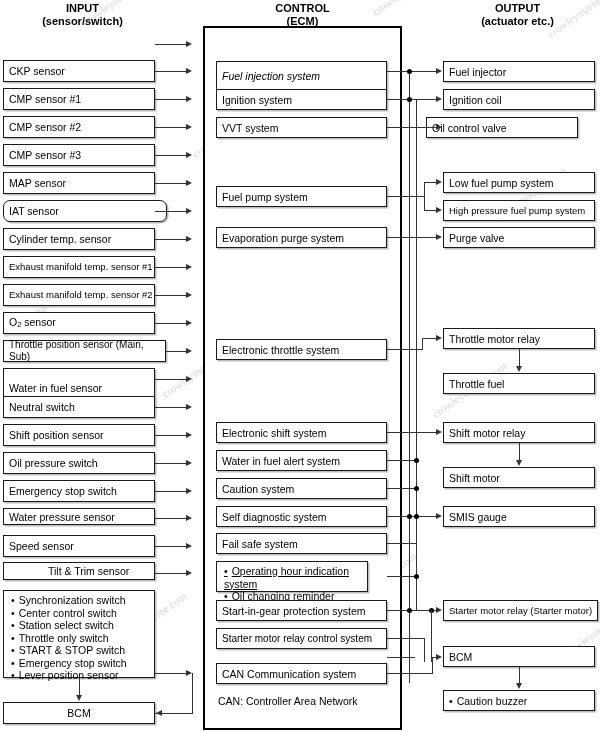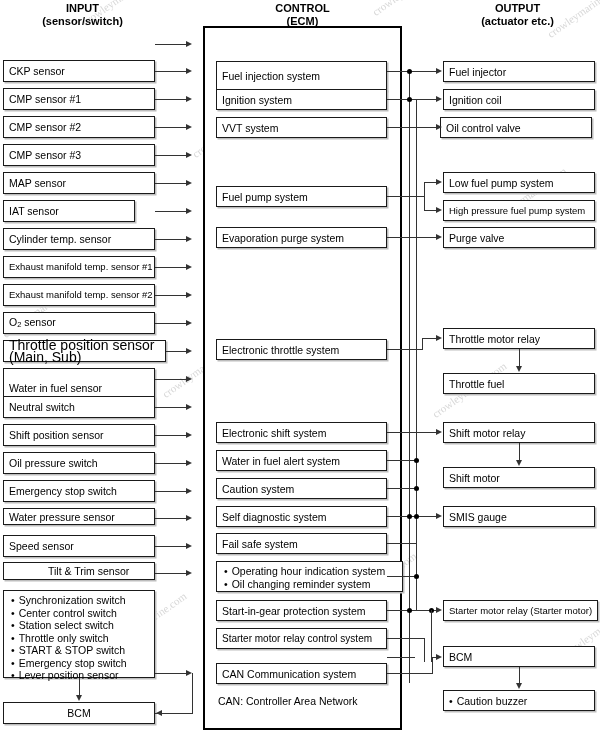--- a/index.html
+++ b/index.html
@@ -70,28 +70,28 @@
     <div>(ECM)</div>
   </div>
 
   <div id="ecm-frame" style="left:203px;top:26px;width:199px;height:704px;"></div>
 
   <div class="box" style="left:3px;top:60px;width:152px;height:22px;">CKP sensor</div>
   <div class="box" style="left:3px;top:88px;width:152px;height:22px;">CMP sensor #1</div>
   <div class="box" style="left:3px;top:116px;width:152px;height:22px;">CMP sensor #2</div>
   <div class="box" style="left:3px;top:144px;width:152px;height:22px;">CMP sensor #3</div>
   <div class="box" style="left:3px;top:172px;width:152px;height:22px;">MAP sensor</div>
-  <div class="box" style="left:3px;top:200px;width:132px;height:22px;">IAT sensor</div>
+  <div class="box" style="left:3px;top:200px;width:164px;height:22px;border-radius:7px;">IAT sensor</div>
   <div class="box" style="left:3px;top:228px;width:152px;height:22px;">Cylinder temp. sensor</div>
   <div class="box" style="left:3px;top:256px;width:152px;height:22px;font-size:9.5px;">Exhaust manifold temp. sensor #1</div>
   <div class="box" style="left:3px;top:284px;width:152px;height:22px;font-size:9.5px;">Exhaust manifold temp. sensor #2</div>
   <div class="box" style="left:3px;top:312px;width:152px;height:22px;">
       <span>O<span class="sub">2</span> sensor</span>
     </div>
-  <div class="box" style="left:3px;top:340px;width:163px;height:22px;font-size:14px;">Throttle position sensor (Main, Sub)</div>
+  <div class="box" style="left:3px;top:340px;width:163px;height:22px;font-size:10px;">Throttle position sensor (Main, Sub)</div>
   <div class="box" style="left:3px;top:368px;width:152px;height:39px;">Water in fuel sensor</div>
   <div class="box" style="left:3px;top:396px;width:152px;height:22px;">Neutral switch</div>
   <div class="box" style="left:3px;top:424px;width:152px;height:22px;">Shift position sensor</div>
   <div class="box" style="left:3px;top:452px;width:152px;height:22px;">Oil pressure switch</div>
   <div class="box" style="left:3px;top:480px;width:152px;height:22px;">Emergency stop switch</div>
   <div class="box" style="left:3px;top:508px;width:152px;height:17px;">Water pressure sensor</div>
   <div class="box" style="left:3px;top:535px;width:152px;height:22px;">Speed sensor</div>
   <div class="box" style="left:3px;top:562px;width:152px;height:18px;padding-left:44px;">Tilt &amp; Trim sensor</div>
 
   <div class="box multi" style="left:3px;top:590px;width:152px;height:88px;">
@@ -99,46 +99,46 @@
     <span class="bul">Center control switch</span>
     <span class="bul">Station select switch</span>
     <span class="bul">Throttle only switch</span>
     <span class="bul">START &amp; STOP switch</span>
     <span class="bul">Emergency stop switch</span>
     <span class="bul">Lever position sensor</span>
   </div>
 
   <div class="box center" style="left:3px;top:702px;width:152px;height:22px;">BCM</div>
 
-  <div class="box" style="left:216px;top:61px;width:171px;height:30px;">Fuel injection system</div>
+  <div class="box" style="left:216px;top:61px;width:171px;height:30px;font-style:italic;">Fuel injection system</div>
   <div class="box" style="left:216px;top:89px;width:171px;height:21px;">Ignition system</div>
   <div class="box" style="left:216px;top:117px;width:171px;height:21px;">VVT system</div>
   <div class="box" style="left:216px;top:186px;width:171px;height:21px;">Fuel pump system</div>
   <div class="box" style="left:216px;top:227px;width:171px;height:21px;">Evaporation purge system</div>
   <div class="box" style="left:216px;top:339px;width:171px;height:21px;">Electronic throttle system</div>
   <div class="box" style="left:216px;top:422px;width:171px;height:21px;">Electronic shift system</div>
   <div class="box" style="left:216px;top:450px;width:171px;height:21px;">Water in fuel alert system</div>
   <div class="box" style="left:216px;top:478px;width:171px;height:21px;">Caution system</div>
   <div class="box" style="left:216px;top:506px;width:171px;height:21px;">Self diagnostic system</div>
   <div class="box" style="left:216px;top:533px;width:171px;height:21px;">Fail safe system</div>
 
-  <div class="box multi" style="left:216px;top:561px;width:187px;height:31px;">
+  <div class="box multi" style="left:216px;top:561px;width:152px;height:31px;text-decoration:underline;">
     <span class="bul">Operating hour indication system</span>
     <span class="bul">Oil changing reminder system</span>
   </div>
 
   <div class="box" style="left:216px;top:600px;width:171px;height:21px;">Start-in-gear protection system</div>
   <div class="box" style="left:216px;top:628px;width:171px;height:21px;font-size:10px;">Starter motor relay control system</div>
   <div class="box" style="left:216px;top:663px;width:171px;height:21px;">CAN Communication system</div>
 
   <div class="note" style="left:218px;top:695px;">CAN: Controller Area Network</div>
 
   <div class="box" style="left:443px;top:61px;width:152px;height:21px;">Fuel injector</div>
   <div class="box" style="left:443px;top:89px;width:152px;height:21px;">Ignition coil</div>
-  <div class="box" style="left:440px;top:117px;width:152px;height:21px;">Oil control valve</div>
+  <div class="box" style="left:426px;top:117px;width:152px;height:21px;">Oil control valve</div>
   <div class="box" style="left:443px;top:172px;width:152px;height:21px;text-align:center;">Low fuel pump system</div>
   <div class="box" style="left:443px;top:200px;width:152px;height:21px;font-size:9.5px;">High pressure fuel pump system</div>
   <div class="box" style="left:443px;top:227px;width:152px;height:21px;">Purge valve</div>
   <div class="box" style="left:443px;top:328px;width:152px;height:21px;">Throttle motor relay</div>
   <div class="box" style="left:443px;top:373px;width:152px;height:21px;">Throttle fuel</div>
   <div class="box" style="left:443px;top:422px;width:152px;height:21px;">Shift motor relay</div>
   <div class="box" style="left:443px;top:467px;width:152px;height:21px;">Shift motor</div>
   <div class="box" style="left:443px;top:506px;width:152px;height:21px;">SMIS gauge</div>
   <div class="box" style="left:443px;top:600px;width:155px;height:21px;font-size:9.5px;text-align:center;">Starter motor relay (Starter motor)</div>
   <div class="box" style="left:443px;top:646px;width:152px;height:21px;">BCM</div>

